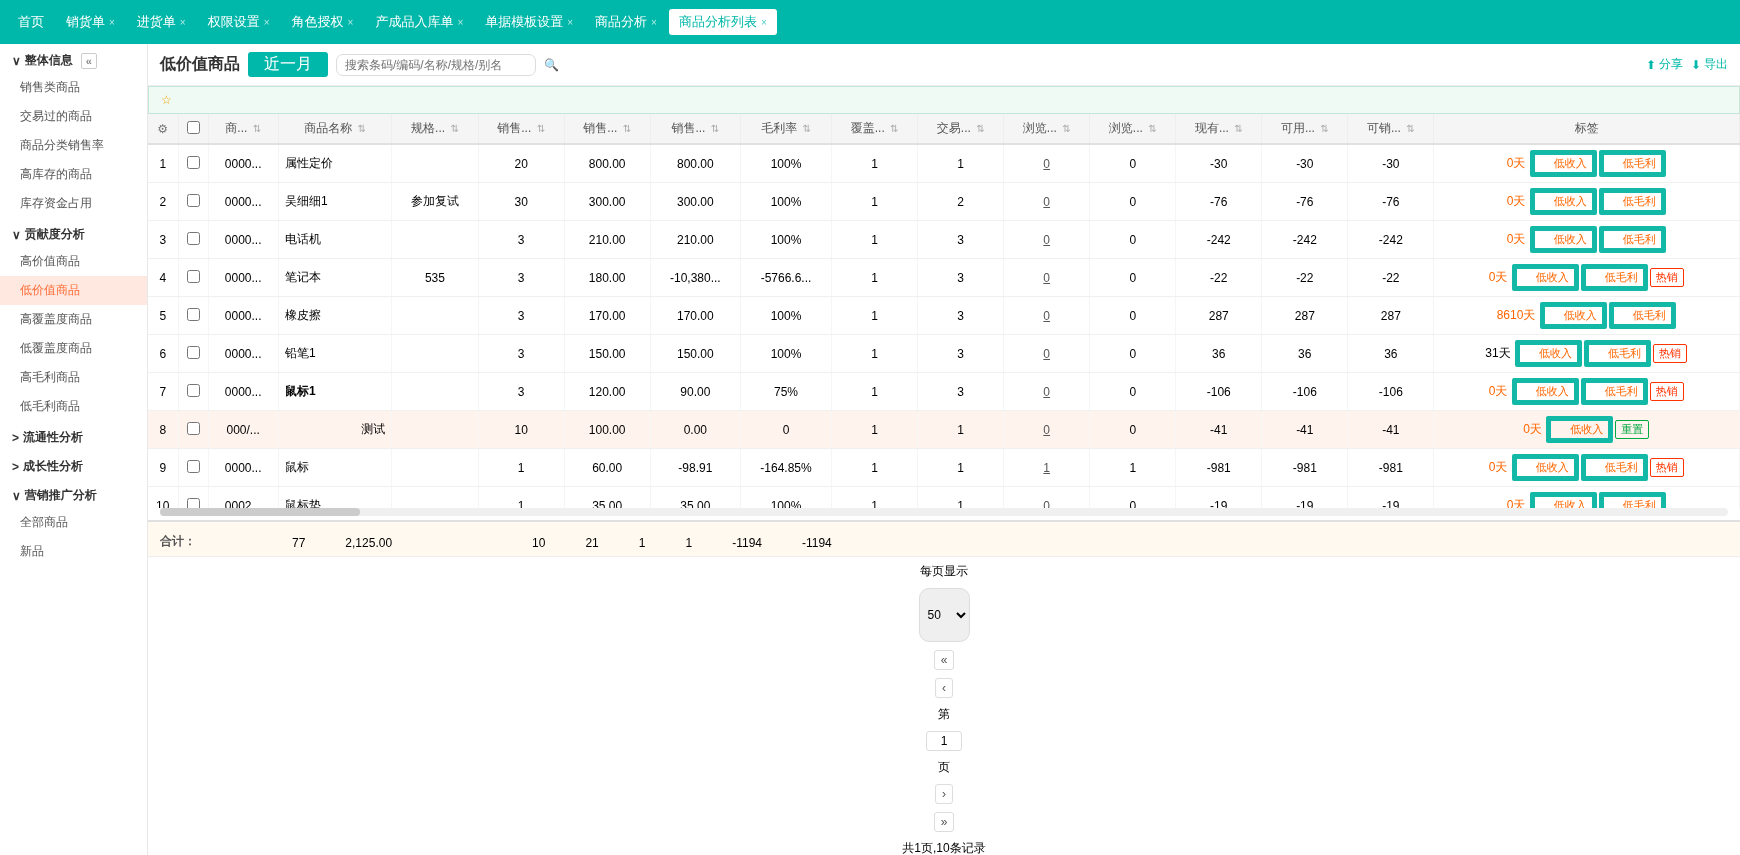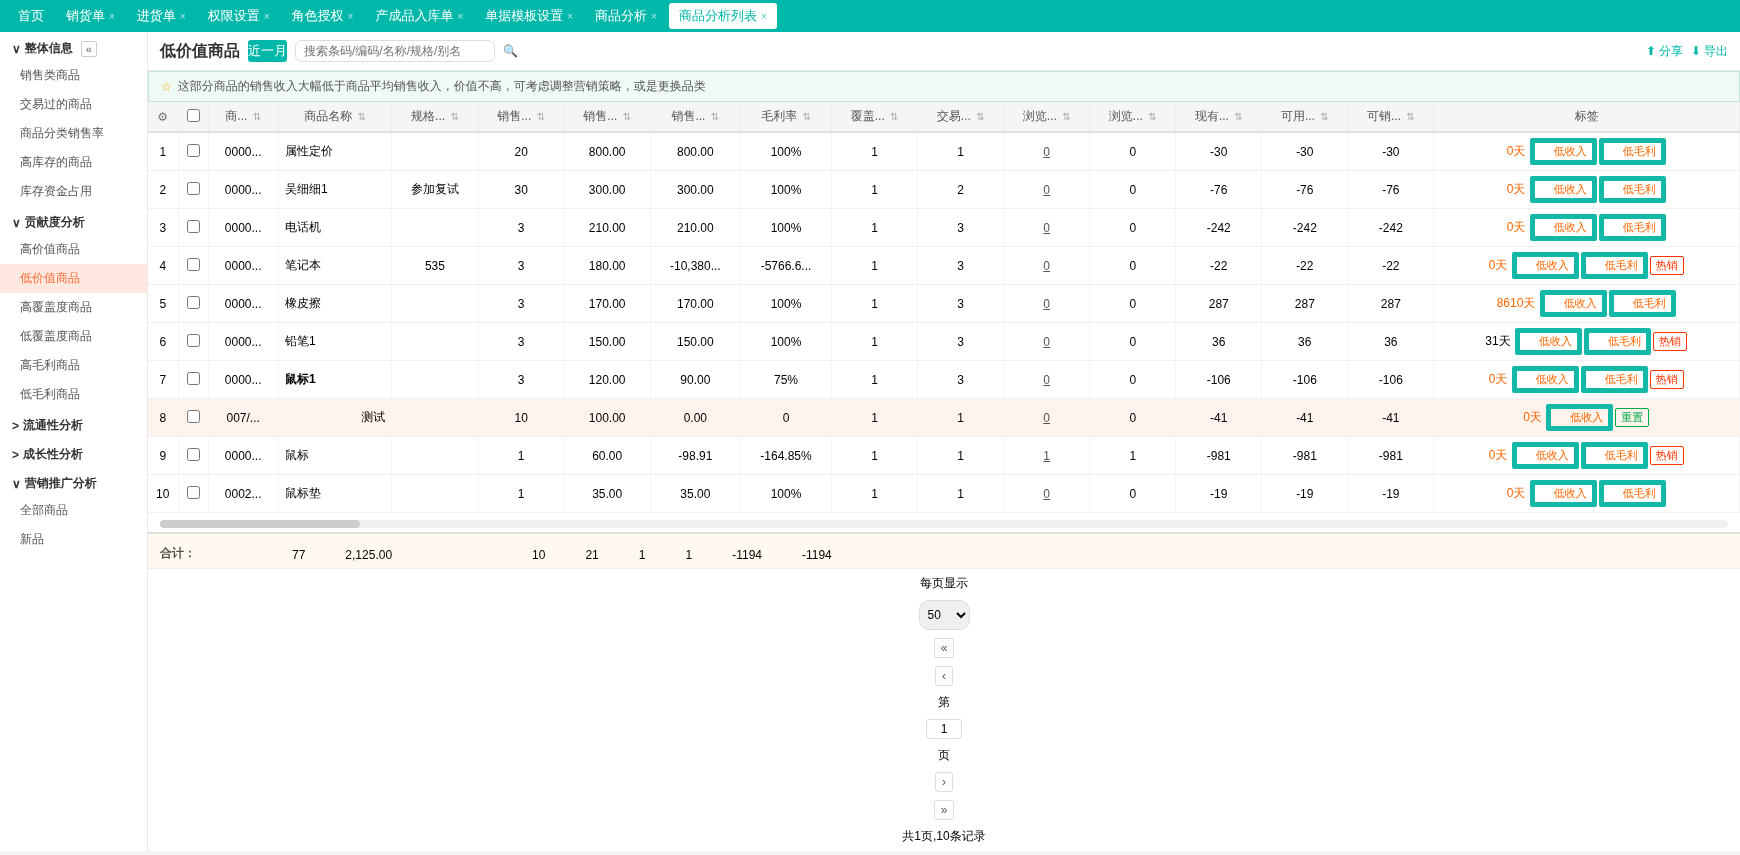--- a/index.html
+++ b/index.html
@@ -1,21 +1,21 @@
 <!DOCTYPE html>
 <html><head>
   <meta charset="utf-8">
   <style>
     * { box-sizing: border-box; margin: 0; padding: 0; font-family: "Microsoft YaHei", "PingFang SC", sans-serif; font-size: 12px; }
     body { background: #f5f5f5; overflow: hidden; }
 
     
     .top-nav {
       background: #00b8a9;
-      height: 32px;
+      height: 44px;
       display: flex;
       align-items: center;
       padding: 0 8px;
       gap: 2px;
     }
     .nav-item {
       color: #fff;
       padding: 4px 10px;
       border-radius: 3px;
       cursor: pointer;
@@ -80,23 +80,23 @@
     .page-title {
       font-size: 16px;
       font-weight: bold;
       color: #333;
     }
     .time-filter-btn {
       background: #00b8a9;
       color: #fff;
       border: none;
       border-radius: 3px;
-      padding: 2px 0;
-      cursor: pointer;
-      font-size: 13px;
+      padding: 2px 16px;
+      cursor: pointer;
+      font-size: 16px;
     }
     .search-box {
       flex: 0 0 200px;
       border: 1px solid #ddd;
       border-radius: 7px;
       padding: 3px 8px;
       outline: none;
       color: #999;
     }
     .search-icon { color: #00b8a9; }
@@ -196,21 +196,21 @@
       align-items: center;
       justify-content: flex-end;
       gap: 8px;
       flex-shrink: 0;
       background: #fff;
       flex-direction: column;
     }
     .page-size-select {
       border: 1px solid #ddd;
       border-radius: 10px;
-      padding: 6px 4px;
+      padding: 18px 4px;
     }
     .page-nav-btn {
       background: none;
       border: 1px solid #ddd;
       border-radius: 3px;
       padding: 2px 6px;
       cursor: pointer;
       color: #555;
     }
     .page-input {
@@ -304,21 +304,20 @@
       <input class="search-box" type="text" placeholder="搜索条码/编码/名称/规格/别名" style="">
       <span class="search-icon">🔍</span>
       <div class="header-actions">
         <button class="action-btn">⬆ <span>分享</span></button>
         <button class="action-btn">⬇ <span>导出</span></button>
       </div>
     </div>
 
     <div class="info-banner">
       <span class="info-icon">☆</span>
-      <span>这部分商品的销售收入大幅低于商品平均销售收入，价值不高，可考虑调整营销策略，或是更换品类</span>
     </div>
 
     <div class="table-wrapper">
       <table>
         <thead>
           <tr>
             <th style="width:30px;"><span class="gear-icon">⚙</span></th>
             <th style="width:30px;"><input type="checkbox" style=""></th>
             <th>商... <span class="sort-arrows">⇅</span></th>
             <th style="min-width:80px;">商品名称 <span class="sort-arrows">⇅</span></th>
@@ -468,21 +467,21 @@
       <td><span class="underline-link">0</span></td>
       <td>0</td>
       <td>-106</td>
       <td>-106</td>
       <td>-106</td>
       <td><span class="days-orange">0天</span> <span class="tag tag-orange">低收入</span><span class="tag tag-orange">低毛利</span><span class="tag tag-red">热销</span></td>
     </tr>
             <tr class="highlighted">
       <td>8</td>
       <td><input type="checkbox" style=""></td>
-      <td>007/...</td>
+      <td>000/...</td>
       <td style="text-align:right;">测试</td>
       <td></td>
       <td>10</td>
       <td>100.00</td>
       <td>0.00</td>
       <td>0</td>
       <td>1</td>
       <td>1</td>
       <td><span class="underline-link">0</span></td>
       <td>0</td>

